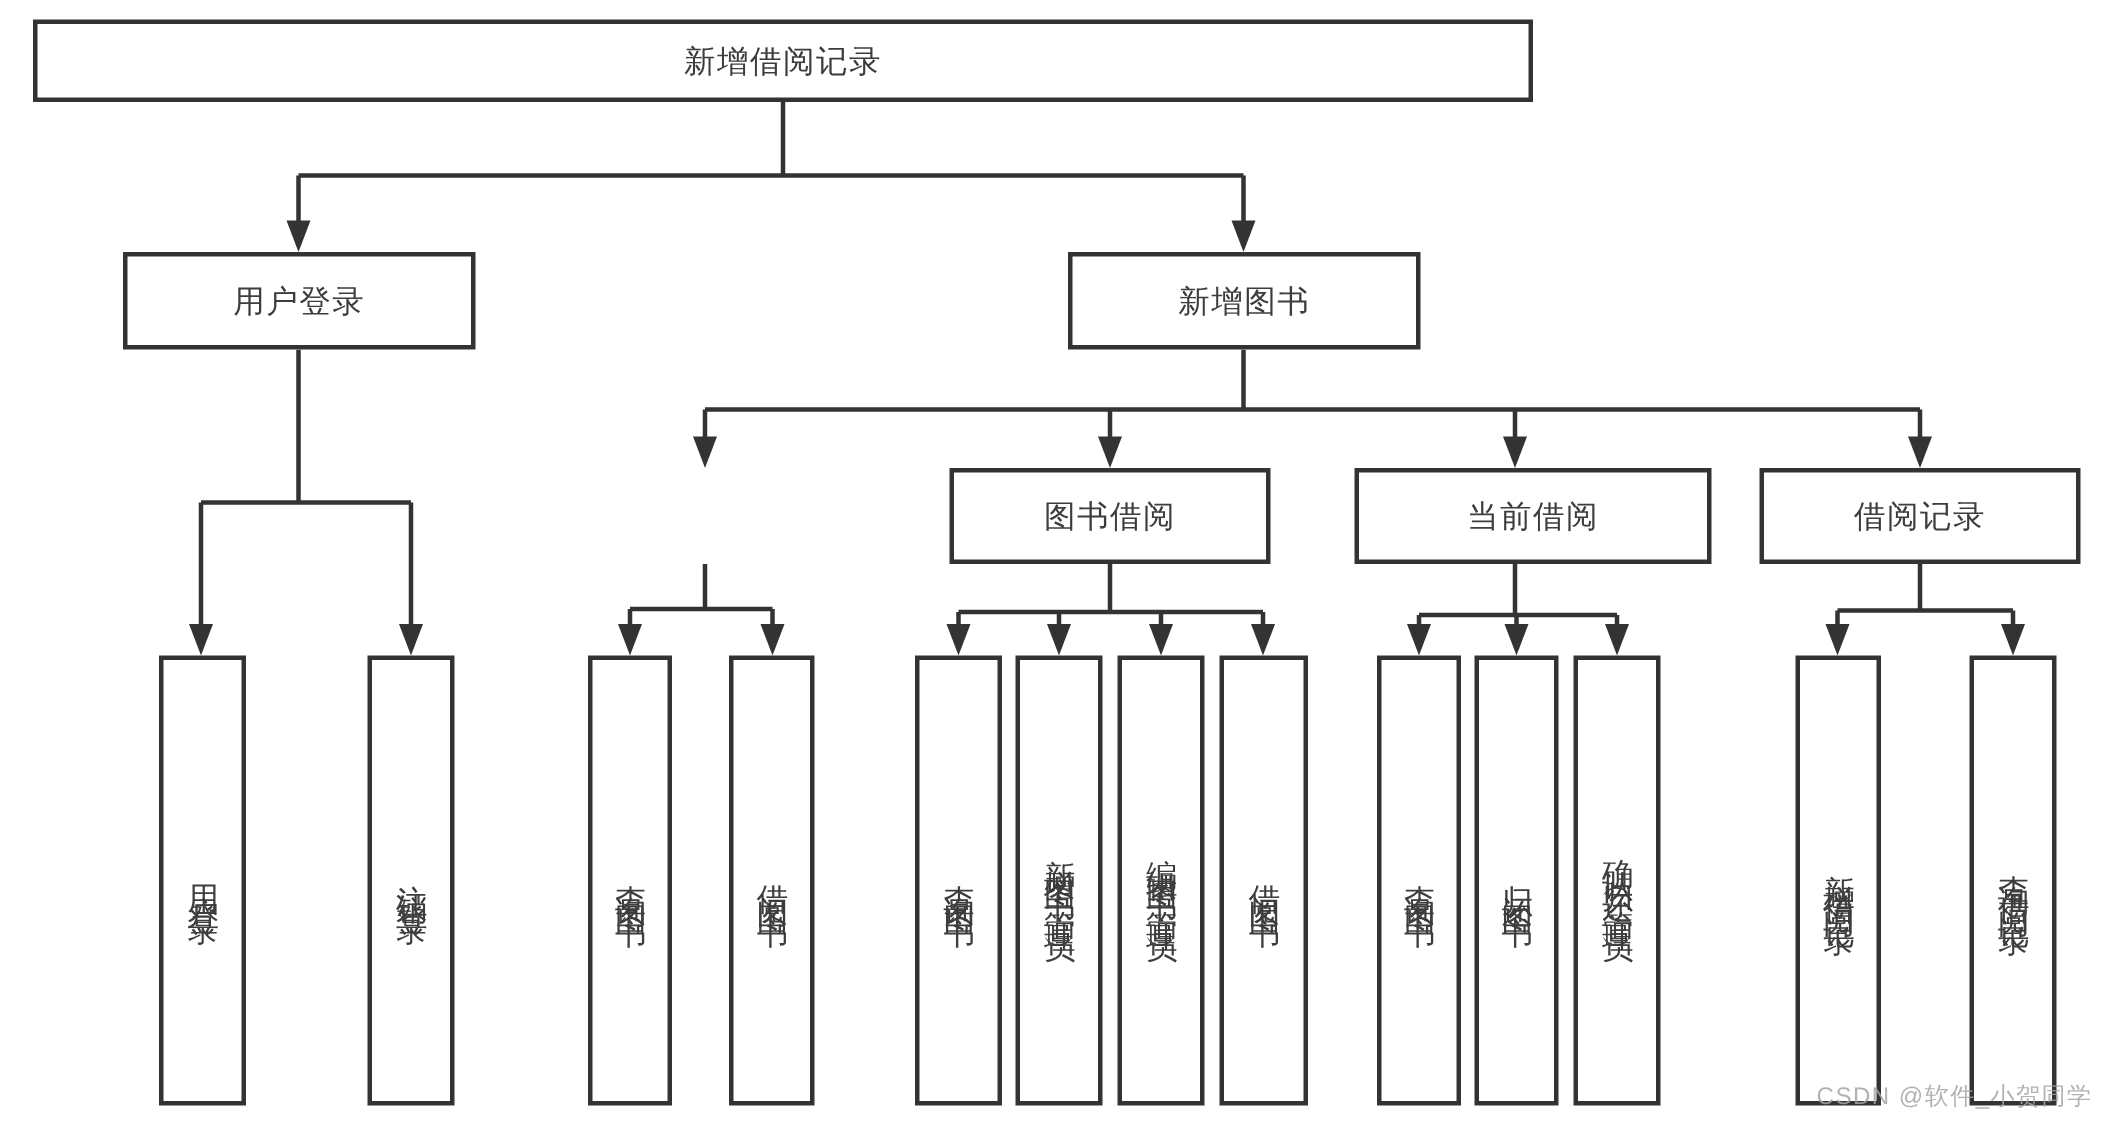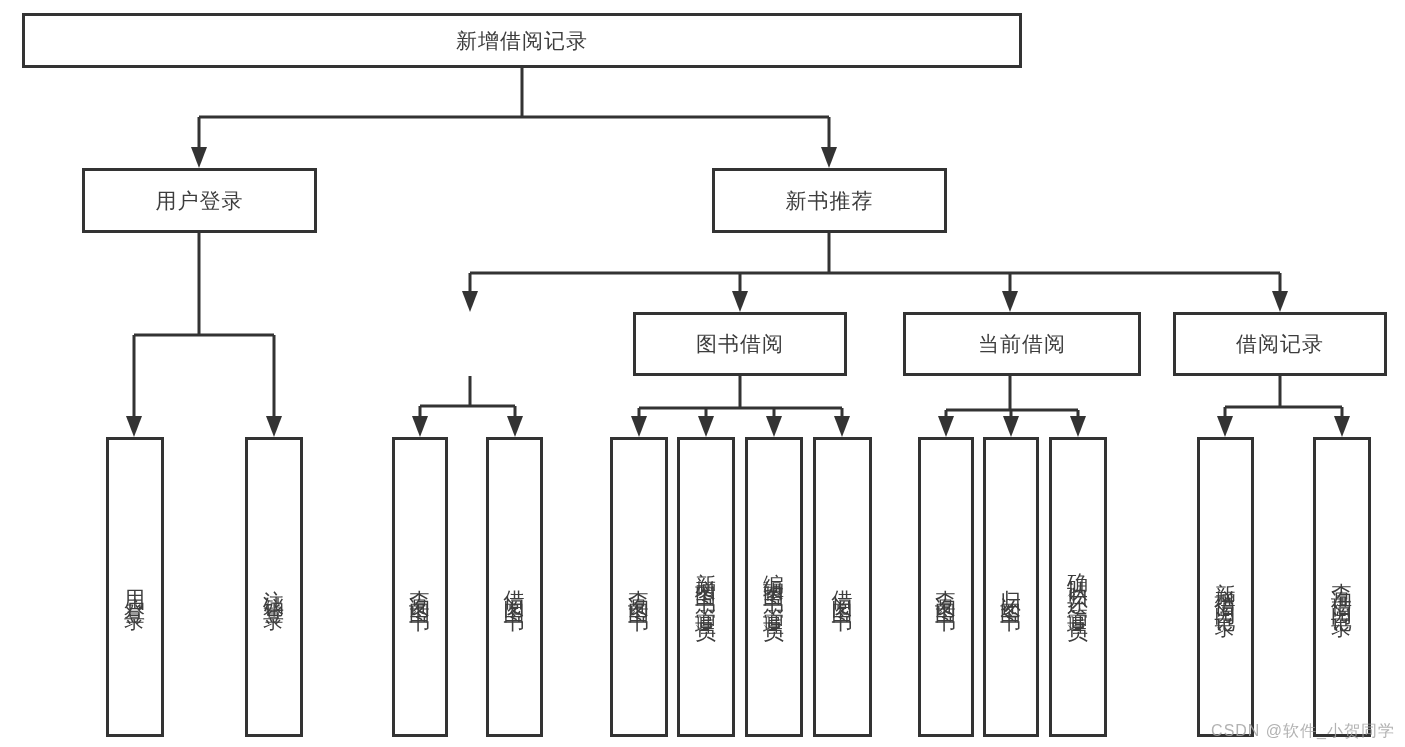--- a/index.html
+++ b/index.html
@@ -105,21 +105,21 @@
       <polygon points="1003,416 1019,416 1011,437"></polygon>
       <polygon points="1070,416 1086,416 1078,437"></polygon>
       <polygon points="1217,416 1233,416 1225,437"></polygon>
       <polygon points="1334,416 1350,416 1342,437"></polygon>
     </g>
   </svg>
 
   <div class="node" style="left:22px; top:13px; width:1000px; height:55px;">新增借阅记录</div>
 
   <div class="node" style="left:82px; top:168px; width:235px; height:65px;">用户登录</div>
-  <div class="node" style="left:712px; top:168px; width:235px; height:65px;">新书推荐</div>
+  <div class="node" style="left:712px; top:168px; width:235px; height:65px;">新增图书</div>
 
   <div class="node" style="left:633px; top:312px; width:214px; height:64px;">图书借阅</div>
   <div class="node" style="left:903px; top:312px; width:238px; height:64px;">当前借阅</div>
   <div class="node" style="left:1173px; top:312px; width:214px; height:64px;">借阅记录</div>
 
   <div class="leaf" style="left:106px;">用户登录</div>
   <div class="leaf" style="left:245px;">注销登录</div>
 
   <div class="leaf" style="left:392px; width:56px;">查询图书</div>
   <div class="leaf" style="left:486px; width:57px;">借阅图书</div>

